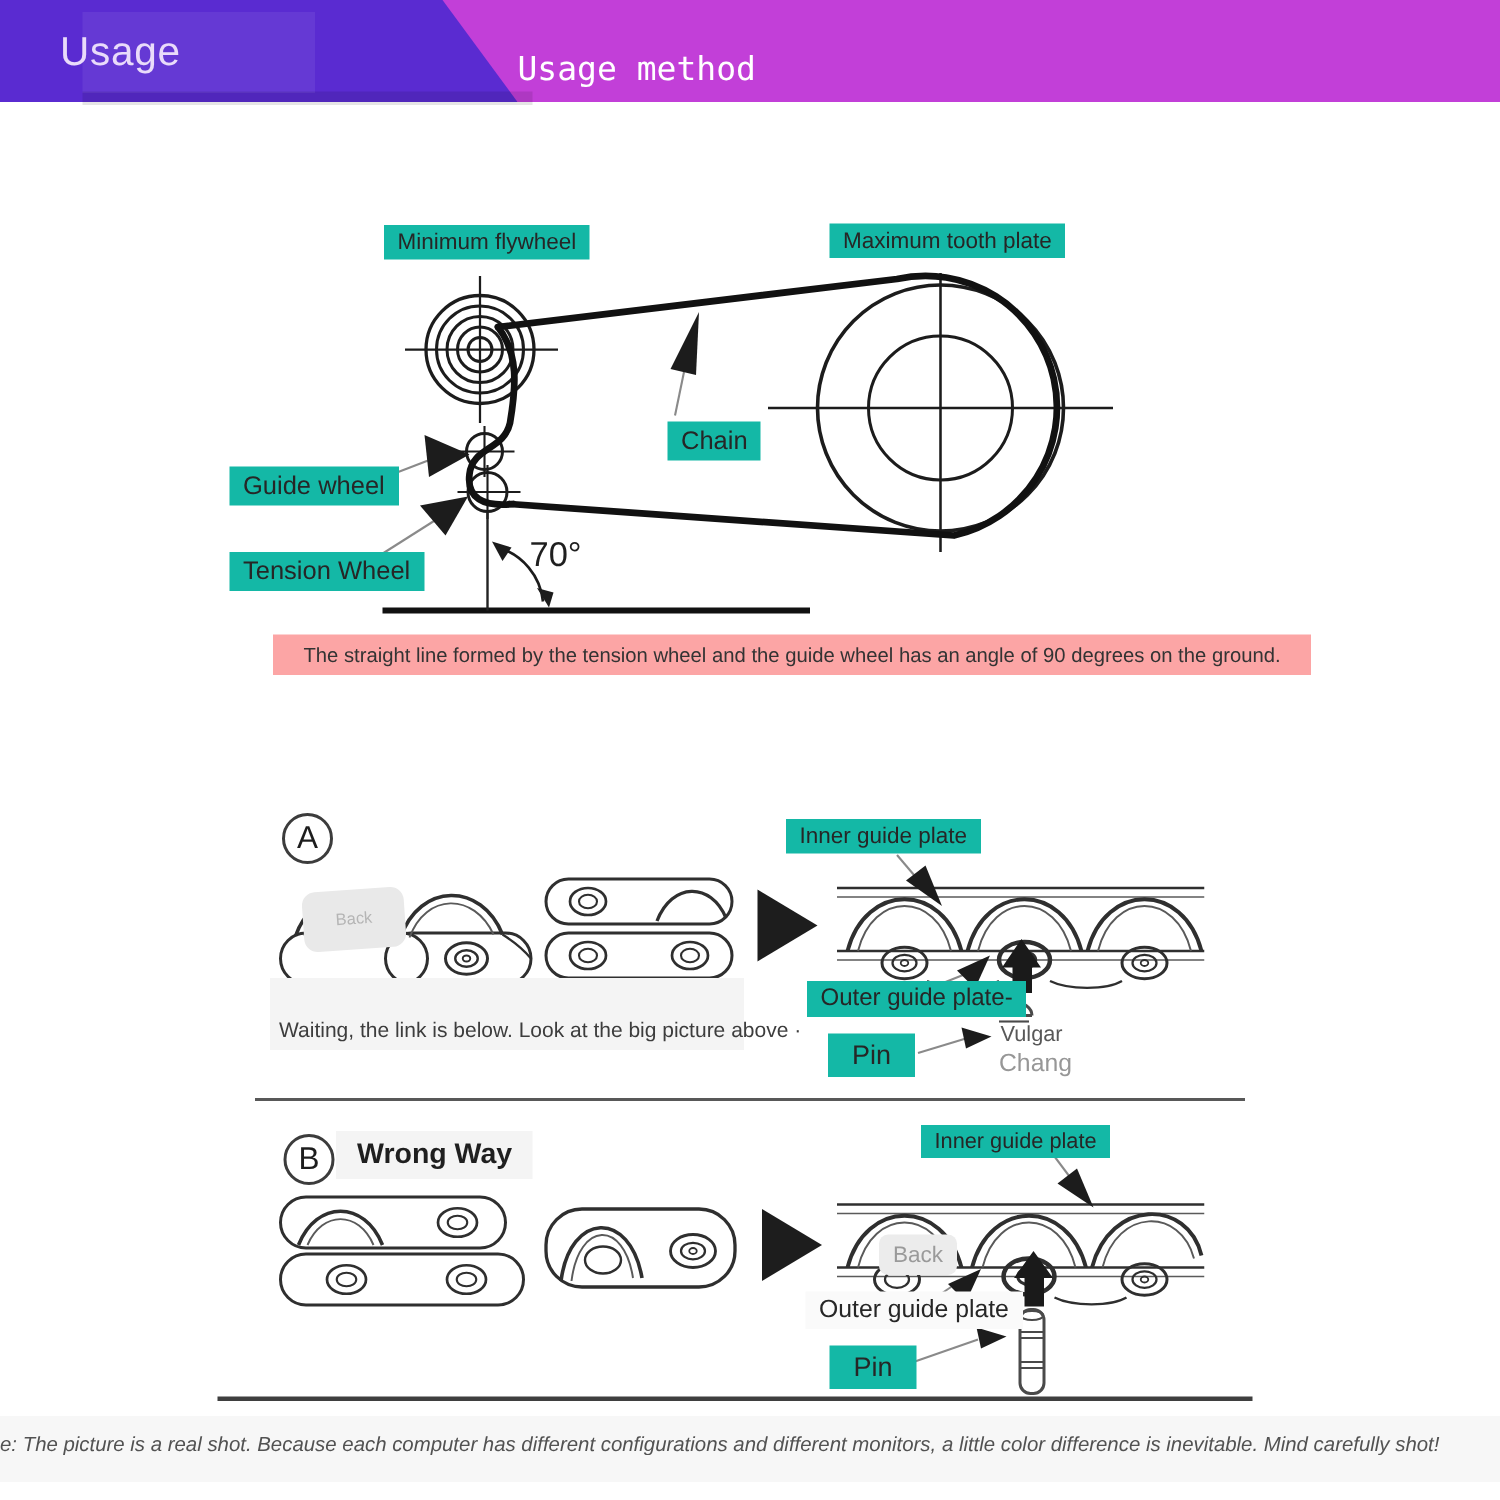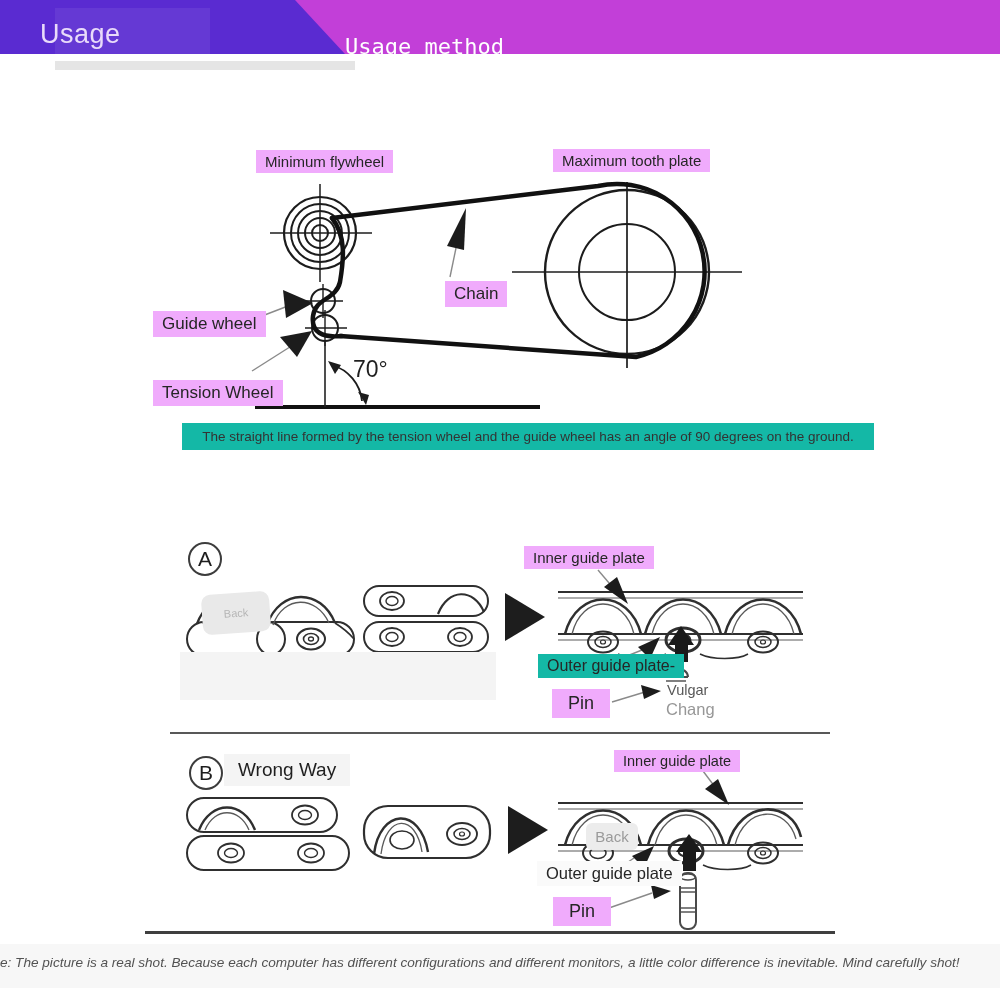--- a/index.html
+++ b/index.html
@@ -1,33 +1,33 @@
 <!DOCTYPE html>
 <html><head>
 <meta charset="utf-8">
 <style>
   html,body{margin:0;padding:0;background:#fff;}
   .page{position:relative;width:1000px;height:1000px;background:#fff;overflow:hidden;
         font-family:"Liberation Sans",sans-serif;color:#222;}
   .abs{position:absolute;}
   
-  .hdr{position:absolute;left:0;top:0;width:1000px;height:54px;}
+  .hdr{position:absolute;left:0;top:0;width:1000px;height:68px;}
   .hdr-magenta{position:absolute;inset:0;}
   .hdr-purple{position:absolute;inset:0;clip-path:polygon(0 0,295px 0,345px 100%,0 100%);}
   .hdr-tabbox{position:absolute;left:55px;top:8px;width:155px;height:54px;background:rgba(255,255,255,.07);}
   .hdr-tabshade{position:absolute;left:55px;top:61px;width:300px;height:9px;background:rgba(0,0,0,.10);}
   .hdr-tab{position:absolute;left:40px;top:19px;font-size:27px;color:#e9dbfa;letter-spacing:.5px;}
   .hdr-title{position:absolute;left:345px;top:34px;font-family:"DejaVu Sans Mono",monospace;
              font-size:22px;color:#fff;text-align:right;}
   
-  .chip{position:absolute;background:#f0abfc;color:#262626;font-size:15px;
+  .chip{position:absolute;background:#14b8a6;color:#262626;font-size:15px;
         padding:3px 9px;white-space:nowrap;}
   .plain{position:absolute;white-space:nowrap;}
   
-  .caption{position:absolute;left:182px;top:423px;width:692px;background:#14b8a6;
+  .caption{position:absolute;left:182px;top:423px;width:692px;background:#fca5a5;
            font-size:13.5px;color:#333;text-align:center;padding:6px 0;}
   .descbg{position:absolute;left:180px;top:652px;width:316px;height:48px;background:#f4f4f4;}
   .desc{position:absolute;font-size:14px;color:#3d3d3d;white-space:nowrap;}
   
   .badge{position:absolute;width:30px;height:30px;border:2px solid #3c3c3c;border-radius:50%;
          text-align:center;line-height:30px;font-size:21px;color:#1d1d1d;background:#fff;}
   .sec-title{position:absolute;background:#f4f4f4;font-size:19px;color:#1f1f1f;
              padding:5px 14px;white-space:nowrap;}
   .tri{position:absolute;width:0;height:0;border-top:24px solid transparent;
        border-bottom:24px solid transparent;border-left:40px solid #1d1d1d;}
@@ -110,21 +110,21 @@
         <line x1="450" y1="137" x2="456" y2="108" stroke="#8a8a8a" stroke-width="1.4"></line>
         <polygon points="466,68 447,106 464,110" fill="#1c1c1c" stroke="none"></polygon>
       </g>
     </g>
   </svg>
 
   <div class="chip" style="left:256px;top:150px;">Minimum flywheel</div>
   <div class="chip" style="left:553px;top:149px;">Maximum tooth plate</div>
   <div class="chip" style="left:445px;top:281px;font-size:17px;">Chain</div>
   <div class="chip" style="left:153px;top:311px;font-size:17px;text-align:center;">Guide wheel</div>
-  <div class="chip" style="left:153px;top:368px;font-size:17px;margin-top:12px;">Tension Wheel</div>
+  <div class="chip" style="left:153px;top:368px;font-size:17px;">Tension Wheel</div>
   <div class="plain" style="left:353px;top:356px;font-size:23px;color:#1f1f1f;">70°</div>
 
   <div class="caption">The straight line formed by the tension wheel and the guide wheel has an angle of 90 degrees on the ground.</div>
 
   <div class="badge" style="left:188px;top:542px;">A</div>
 
   <svg class="abs" style="left:183px;top:578px;" width="175" height="85" viewBox="0 0 175 85">
     <g fill="none" stroke="#2f2f2f">
       <rect x="4" y="44" width="98" height="34" rx="17" stroke-width="2"></rect>
       <rect x="74" y="44" width="97" height="34" rx="17" stroke-width="2"></rect>
@@ -204,25 +204,26 @@
     </g>
   </svg>
 
   <div class="chip" style="left:524px;top:546px;">Inner guide plate</div>
   <div class="chip" style="left:538px;top:654px;font-size:16px;background:#14b8a6;">Outer guide plate-</div>
   <div class="chip" style="left:552px;top:689px;font-size:18px;padding:4px 16px;">Pin</div>
   <div class="plain" style="left:667px;top:682px;font-size:14.5px;color:#585858;">Vulgar</div>
   <div class="plain" style="left:666px;top:700px;font-size:16.5px;color:#979797;">Chang</div>
 
   <div class="descbg"></div>
+  <div class="desc" style="left:186px;top:678px;">Waiting, the link is below. Look at the big picture above ·</div>
 
   <div class="divider" style="left:170px;top:732px;width:660px;height:2px;background:#585858;"></div>
 
   <div class="badge" style="left:189px;top:756px;">B</div>
-  <div class="sec-title" style="left:224px;top:754px;">Wrong Way</div>
+  <div class="sec-title" style="left:224px;top:754px;font-weight:bold;">Wrong Way</div>
 
   <svg class="abs" style="left:183px;top:790px;" width="175" height="85" viewBox="0 0 175 85">
     <g fill="none" stroke="#2f2f2f">
       <rect x="4" y="8" width="150" height="34" rx="17" stroke-width="2"></rect>
       <path d="M16,40 C28,10 60,10 72,40" stroke-width="2.4"></path>
       <path d="M22,40 C32,17 56,17 66,40" stroke-width="1.3" stroke="#5a5a5a"></path>
       <ellipse cx="122" cy="25" rx="13" ry="9.5" stroke-width="1.8"></ellipse>
       <ellipse cx="122" cy="25" rx="6.5" ry="4.5" stroke-width="1.4"></ellipse>
       <rect x="4" y="46" width="162" height="34" rx="17" stroke-width="2"></rect>
       <ellipse cx="48" cy="63" rx="13" ry="9.5" stroke-width="1.8"></ellipse>

